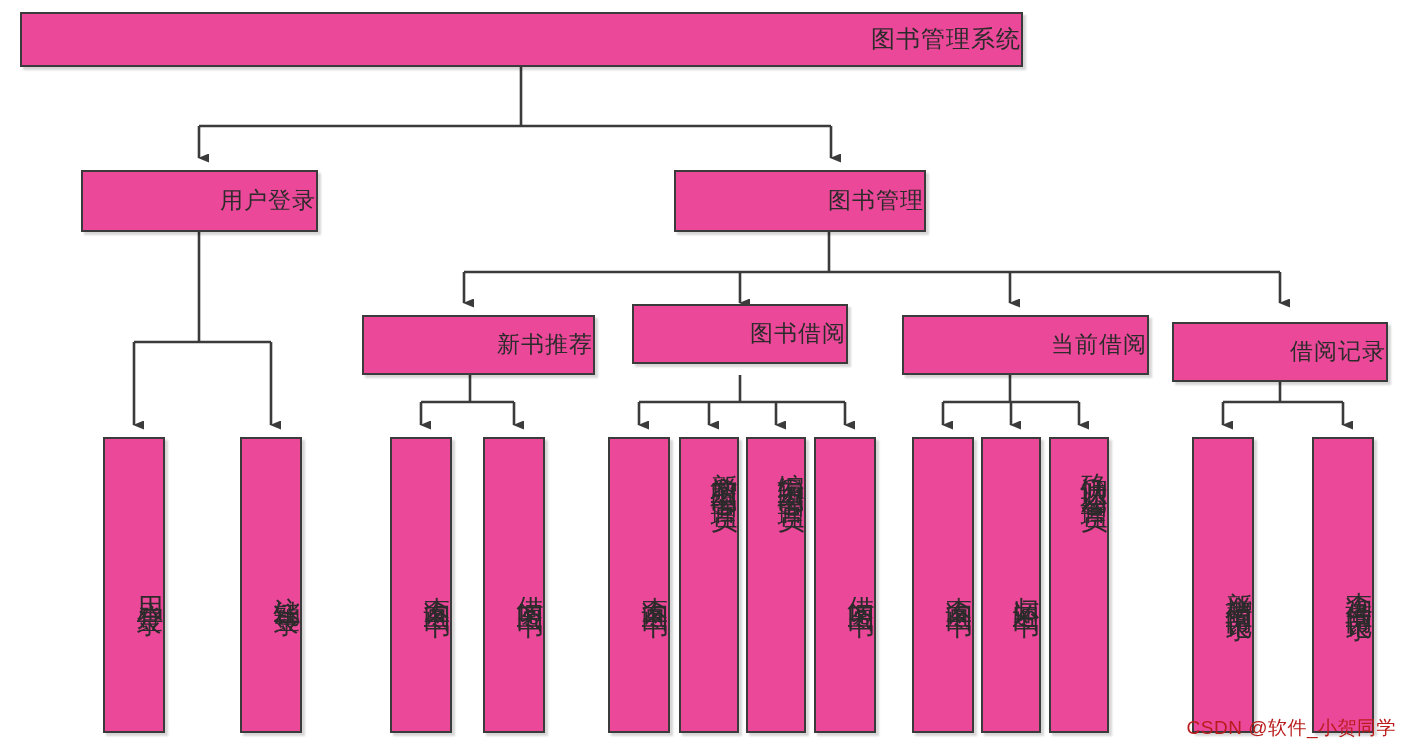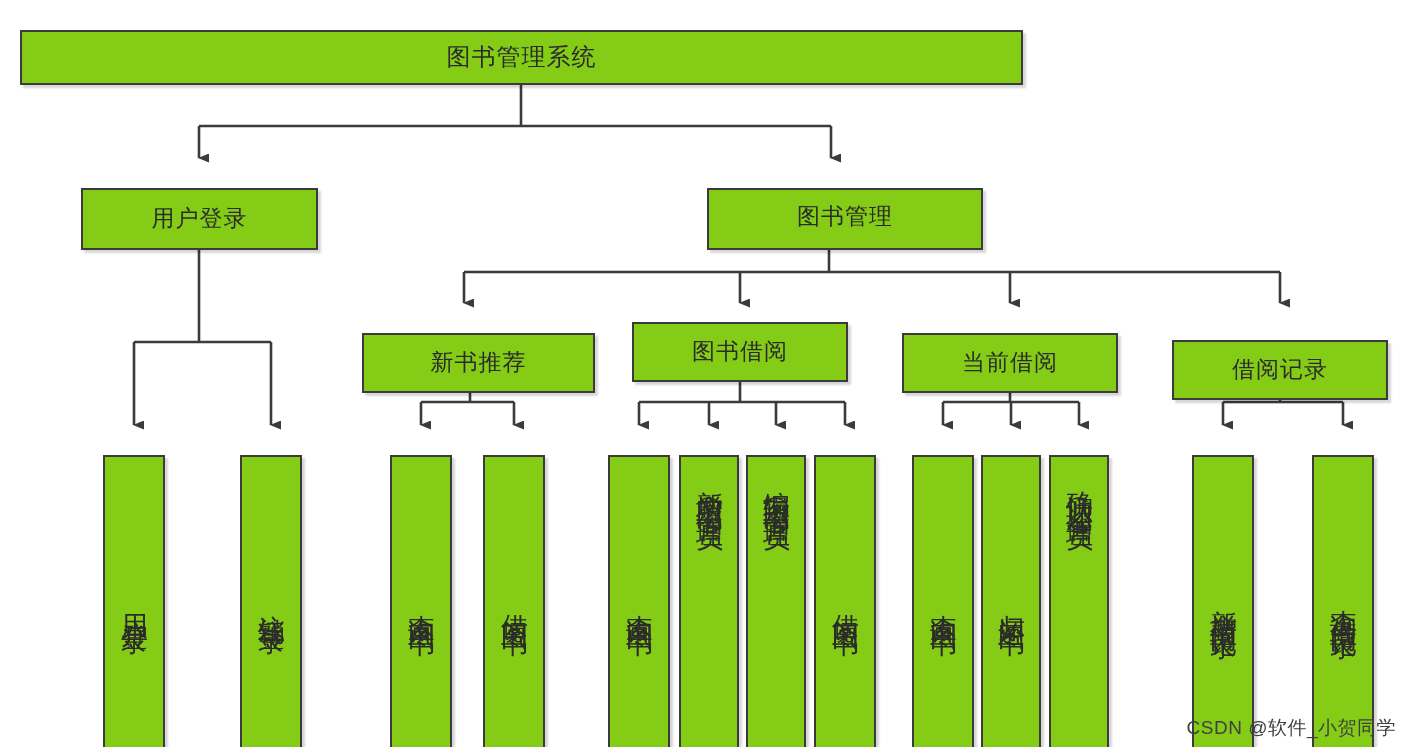--- a/index.html
+++ b/index.html
@@ -20,29 +20,28 @@
     position: absolute;
     left: 0;
     top: 0;
     width: 1405px;
     height: 747px;
     pointer-events: none;
   }
   .node {
     position: absolute;
     box-sizing: border-box;
-    background: #84cc16;
+    background: #ec4899;
     border: 2px solid #3b3b3b;
     box-shadow: 3px 3px 2px rgba(0,0,0,0.16);
     display: flex;
     align-items: center;
-    justify-content: center;
+    justify-content: flex-end;
     color: #2b2b2b;
     z-index: 2;
-    margin-top: 18px;
   }
   .node .label {
     display: block;
     text-align: center;
     letter-spacing: 1px;
     white-space: nowrap;
     line-height: 1.18;
   }
   
   .node.h .label {
@@ -66,21 +65,21 @@
   }
   .node.v.center {
     align-items: center;
     padding-top: 0;
   }
   #watermark {
     position: absolute;
     right: 9px;
     bottom: 6px;
     font-size: 19px;
-    color: #404040;
+    color: #b91c1c;
     letter-spacing: 0.5px;
     white-space: nowrap;
     z-index: 3;
     font-family: "Liberation Sans", "DejaVu Sans", sans-serif;
   }
 </style>
 </head>
 <body>
 
 <div id="canvas">
@@ -136,33 +135,33 @@
   </svg>
 
   <div class="node h root" style="left:20px; top:12px; width:1003px; height:55px;">
     <span class="label">图书管理系统</span>
   </div>
 
   <div class="node h" style="left:81px; top:170px; width:237px; height:62px;">
     <span class="label">用户登录</span>
   </div>
 
-  <div class="node h" style="left:707px; top:170px; width:276px; height:62px;font-family:Liberation Mono, monospace;">
+  <div class="node h" style="left:674px; top:170px; width:252px; height:62px;">
     <span class="label">图书管理</span>
   </div>
 
   <div class="node h" style="left:362px; top:315px; width:233px; height:60px;">
     <span class="label">新书推荐</span>
   </div>
 
   <div class="node h" style="left:632px; top:304px; width:216px; height:60px;">
     <span class="label">图书借阅</span>
   </div>
 
-  <div class="node h" style="left:902px; top:315px; width:216px; height:60px;">
+  <div class="node h" style="left:902px; top:315px; width:247px; height:60px;">
     <span class="label">当前借阅</span>
   </div>
 
   <div class="node h" style="left:1172px; top:322px; width:216px; height:60px;">
     <span class="label">借阅记录</span>
   </div>
 
   <div class="node v center" style="left:103px; top:437px; width:62px; height:296px;">
     <span class="label">用户登录</span>
   </div>

